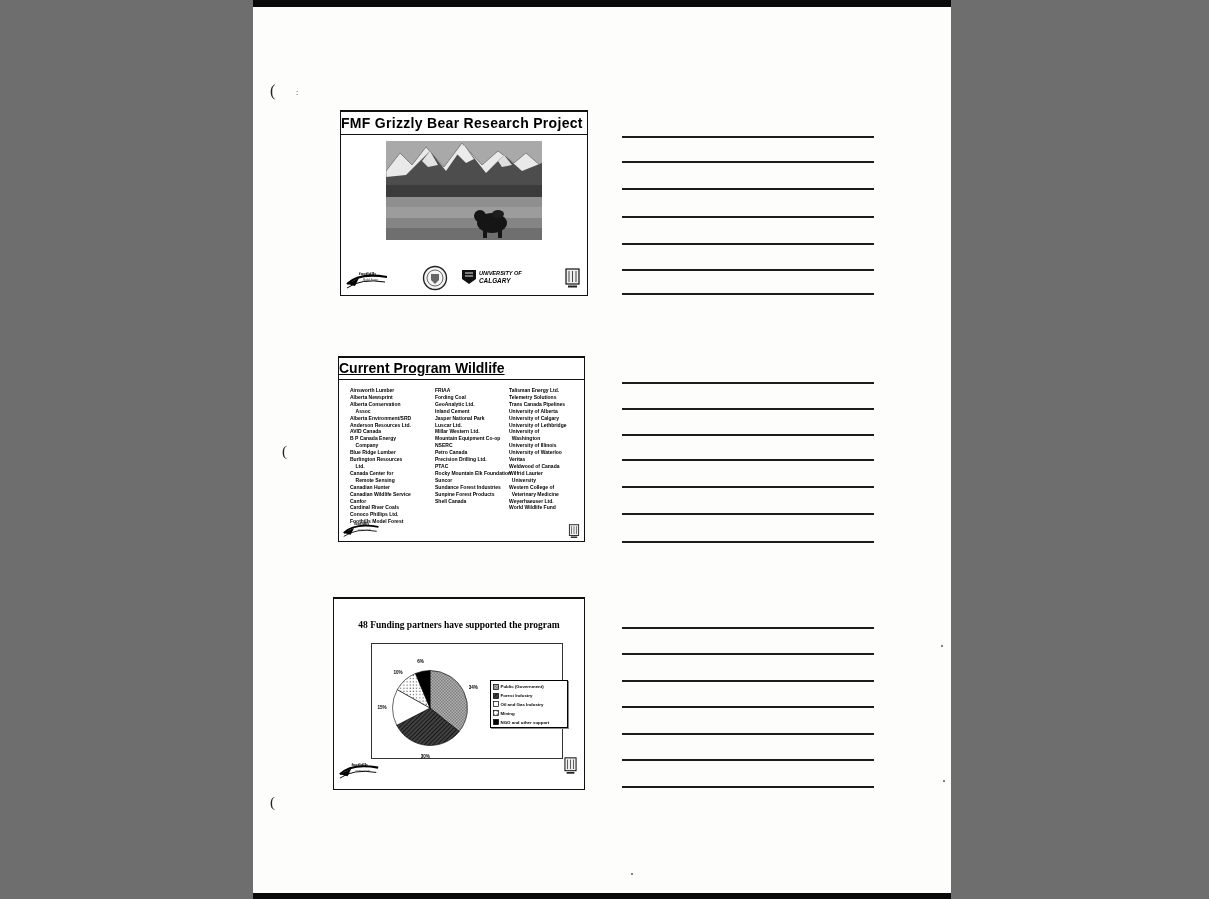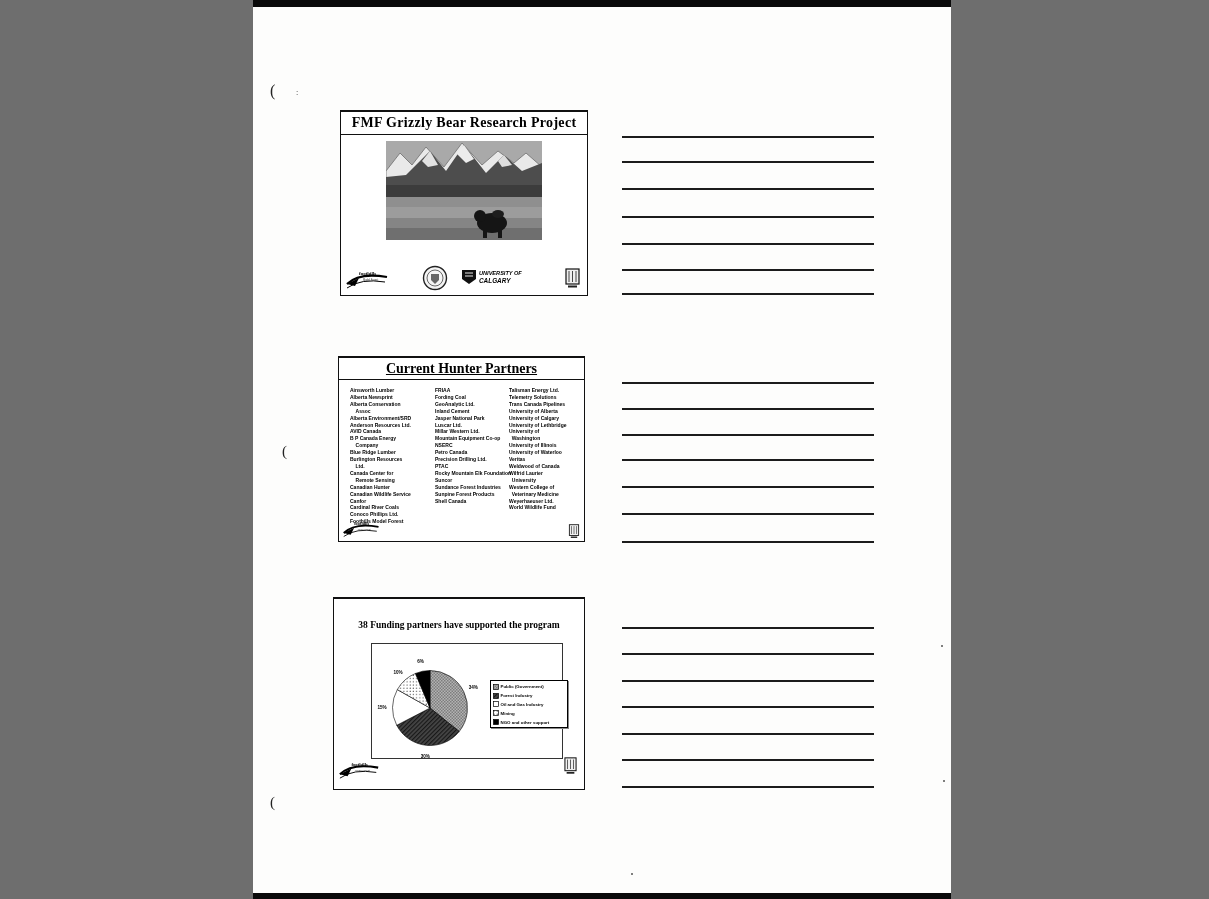--- a/index.html
+++ b/index.html
@@ -4,22 +4,22 @@
 <style>
   html,body{margin:0;padding:0;background:#6e6e6e;}
   #screen{position:relative;width:1209px;height:899px;background:#6e6e6e;overflow:hidden;
           font-family:"Liberation Sans",sans-serif;color:#000;}
   #page{position:absolute;left:253px;top:0;width:698px;height:899px;background:#fdfdfc;}
   .black-strip{position:absolute;left:0;width:698px;background:#0a0a0a;}
   .strip-top{top:0;height:7px;}
   .strip-bottom{bottom:0;height:6px;}
 
   .slide{position:absolute;background:#fff;border:1.5px solid #111;border-top-width:2.5px;}
-  .slide-title-row{border-bottom:1.8px solid #111;text-align:center;
-       font-family:Liberation Serif, serif;font-weight:bold;}
+  .slide-title-row{border-bottom:1.8px solid #111;text-align:left;
+       font-family:Liberation Sans, sans-serif;font-weight:bold;}
   #slide1{left:87px;top:110px;width:246px;height:183px;}
   #slide1 .slide-title-row{height:22px;line-height:22px;font-size:14px;letter-spacing:.3px;}
   #photo{position:absolute;left:45px;top:29px;width:156px;height:99px;}
 
   .logo{position:absolute;}
 
   #slide2{left:85px;top:356px;width:245px;height:183px;}
   #slide2 .slide-title-row{height:21px;line-height:21px;font-size:14px;}
   #slide2 .slide-title-row span{text-decoration:underline;}
   .partner-col{position:absolute;top:29px;font-size:5px;font-weight:bold;line-height:6.9px;
@@ -113,21 +113,21 @@
         <text x="18" y="15.5" font-size="6.4" font-weight="bold" font-style="italic" font-family="Liberation Sans,sans-serif">CALGARY</text>
       </svg>
       <svg class="logo" style="left:224px;top:156px;" width="15" height="21" viewBox="0 0 15 21">
         <rect x="1" y="1" width="13" height="15" fill="#efefef" stroke="#111" stroke-width="1.2"></rect>
         <path d="M4,3 v11 M7.5,3 v11 M11,3 v11" stroke="#333" stroke-width="0.9"></path>
         <rect x="3" y="17.5" width="9" height="2" fill="#222"></rect>
       </svg>
     </div>
 
     <div class="slide" id="slide2">
-      <div class="slide-title-row"><span>Current Hunter Partners</span></div>
+      <div class="slide-title-row"><span>Current Program Wildlife</span></div>
       <div class="partner-col" id="pcol1">Ainsworth Lumber
 Alberta Newsprint
 Alberta Conservation
 &nbsp;&nbsp;&nbsp;&nbsp;Assoc
 Alberta Environment/SRD
 Anderson Resources Ltd.
 AVID Canada
 B P Canada Energy
 &nbsp;&nbsp;&nbsp;&nbsp;Company
 Blue Ridge Lumber
@@ -184,21 +184,21 @@
         <text x="18" y="13" font-size="2.6" fill="#333" font-family="Liberation Sans,sans-serif">Model Forest</text>
       </svg>
       <svg class="logo" style="left:229px;top:166px;" width="12" height="15" viewBox="0 0 15 21">
         <rect x="1" y="1" width="13" height="15" fill="#efefef" stroke="#111" stroke-width="1.2"></rect>
         <path d="M4,3 v11 M7.5,3 v11 M11,3 v11" stroke="#333" stroke-width="0.9"></path>
         <rect x="3" y="17.5" width="9" height="2" fill="#222"></rect>
       </svg>
     </div>
 
     <div class="slide" id="slide3">
-      <div class="s3-subtitle">38 Funding partners have supported the program</div>
+      <div class="s3-subtitle">48 Funding partners have supported the program</div>
       <div id="chart-frame"></div>
       <svg id="pie-svg" width="80" height="80" viewBox="0 0 80 80">
         <defs>
           <pattern id="pat-checker" width="3" height="3" patternUnits="userSpaceOnUse">
             <rect width="3" height="3" fill="#b3b3b3"></rect>
             <rect width="1.5" height="1.5" fill="#7d7d7d"></rect>
             <rect x="1.5" y="1.5" width="1.5" height="1.5" fill="#7d7d7d"></rect>
           </pattern>
           <pattern id="pat-diagonal" width="3" height="3" patternUnits="userSpaceOnUse" patternTransform="rotate(45)">
             <rect width="3" height="3" fill="#464646"></rect>

